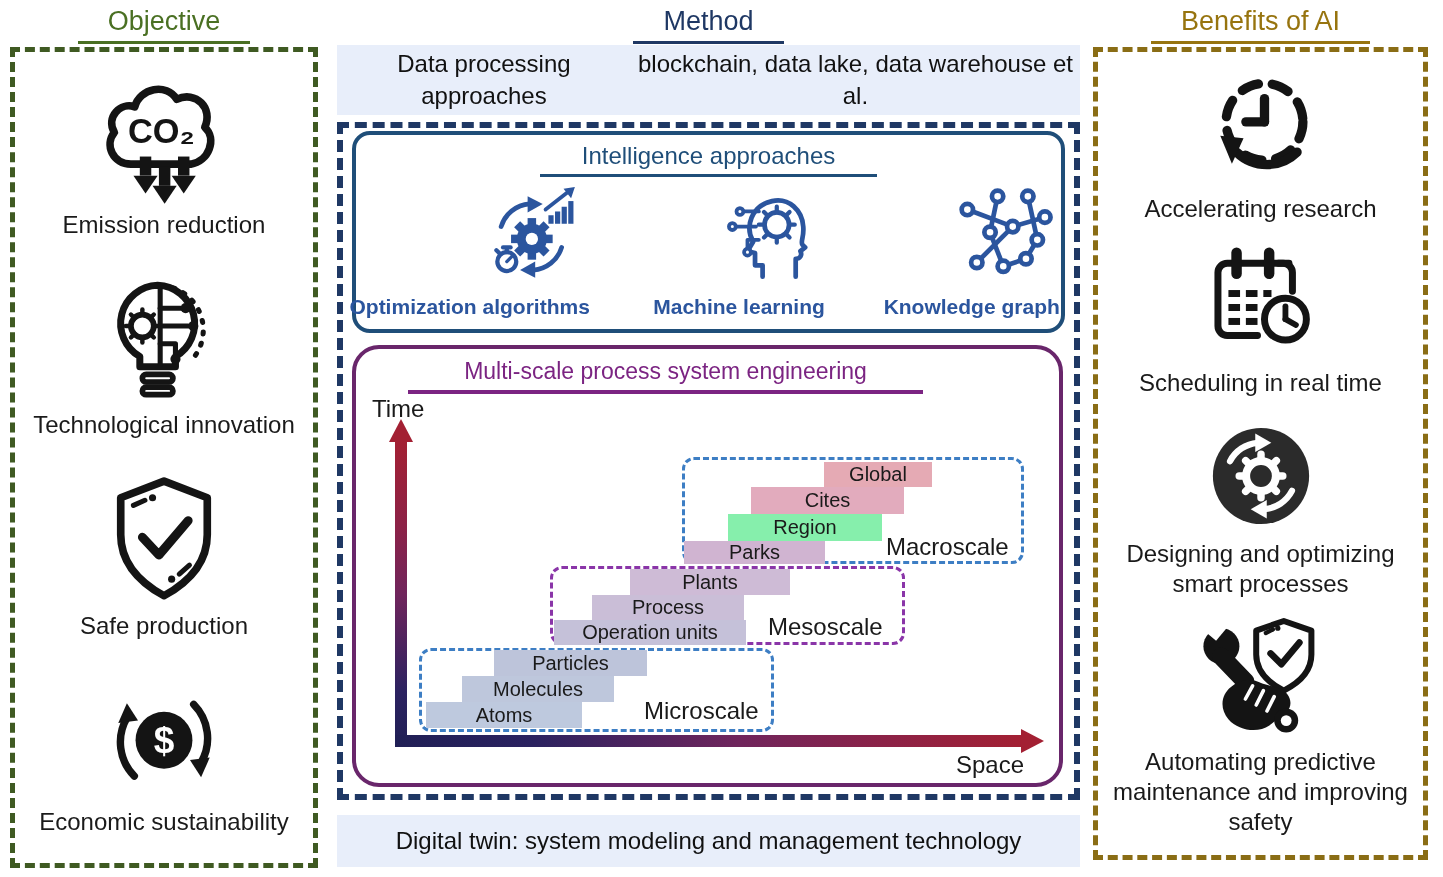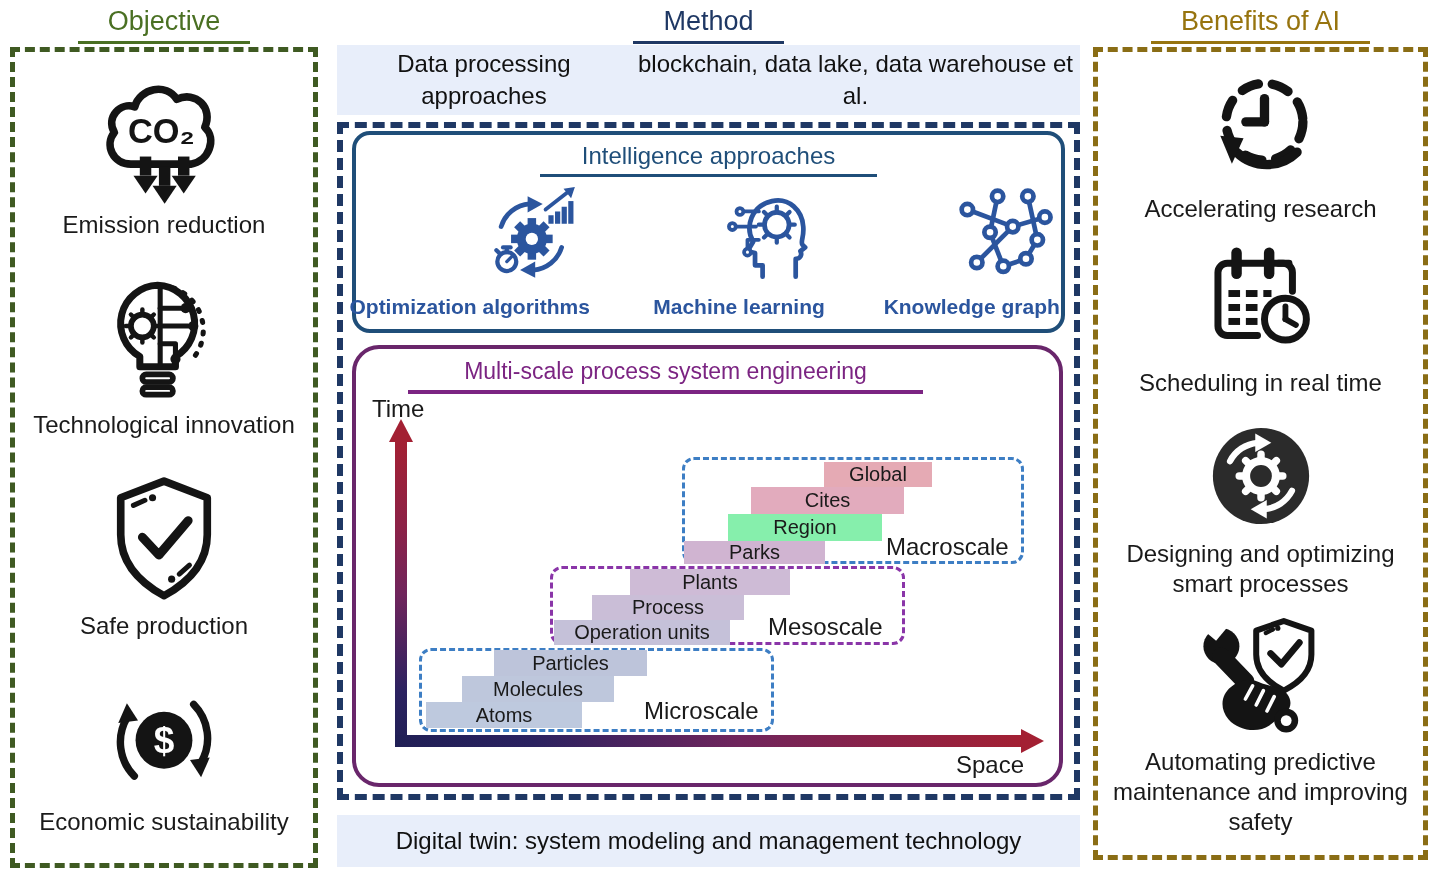--- a/index.html
+++ b/index.html
@@ -293,21 +293,21 @@
       <div id="staircase">
           <div class="scale-box" style="left: 63px; top: 299px; width: 355px; height: 84px; border-color: rgb(61, 126, 196);"></div>
           <div class="scale-label" style="left: 288px; top: 348px;">Microscale</div>
           <div class="scale-box" style="left: 194px; top: 217px; width: 355px; height: 79px; border-color: rgb(138, 53, 168);"></div>
           <div class="scale-label" style="left: 412px; top: 264px;">Mesoscale</div>
           <div class="scale-box" style="left: 326px; top: 108px; width: 342px; height: 107px; border-color: rgb(61, 126, 196);"></div>
           <div class="scale-label" style="left: 530px; top: 184px;">Macroscale</div>
           <div class="step" style="left: 70px; top: 353px; width: 156px; height: 26px; background: rgb(190, 201, 222);">Atoms</div>
           <div class="step" style="left: 106px; top: 327px; width: 152px; height: 26px; background: rgb(190, 199, 220);">Molecules</div>
           <div class="step" style="left: 138px; top: 301px; width: 153px; height: 26px; background: rgb(189, 196, 218);">Particles</div>
-          <div class="step" style="left: 198px; top: 271px; width: 176px; height: 25px; background: rgb(197, 193, 217);">Operation units</div>
+          <div class="step" style="left: 198px; top: 271px; width: 192px; height: 25px; background: rgb(197, 193, 217);">Operation units</div>
           <div class="step" style="left: 236px; top: 246px; width: 152px; height: 25px; background: rgb(202, 190, 215);">Process</div>
           <div class="step" style="left: 274px; top: 220px; width: 160px; height: 26px; background: rgb(206, 187, 214);">Plants</div>
           <div class="step" style="left: 328px; top: 192px; width: 141px; height: 23px; background: rgb(208, 180, 209);">Parks</div>
           <div class="step" style="left: 351px; top: 165px; width: 154px; height: 27px; background: #86efac; margin-left: 21px;">Region</div>
           <div class="step" style="left: 395px; top: 138px; width: 153px; height: 27px; background: rgb(226, 171, 189);">Cites</div>
           <div class="step" style="left: 468px; top: 113px; width: 108px; height: 25px; background: rgb(229, 170, 180);">Global</div>
         </div>
     </div>
 
     <div id="banner-bottom" class="banner">

